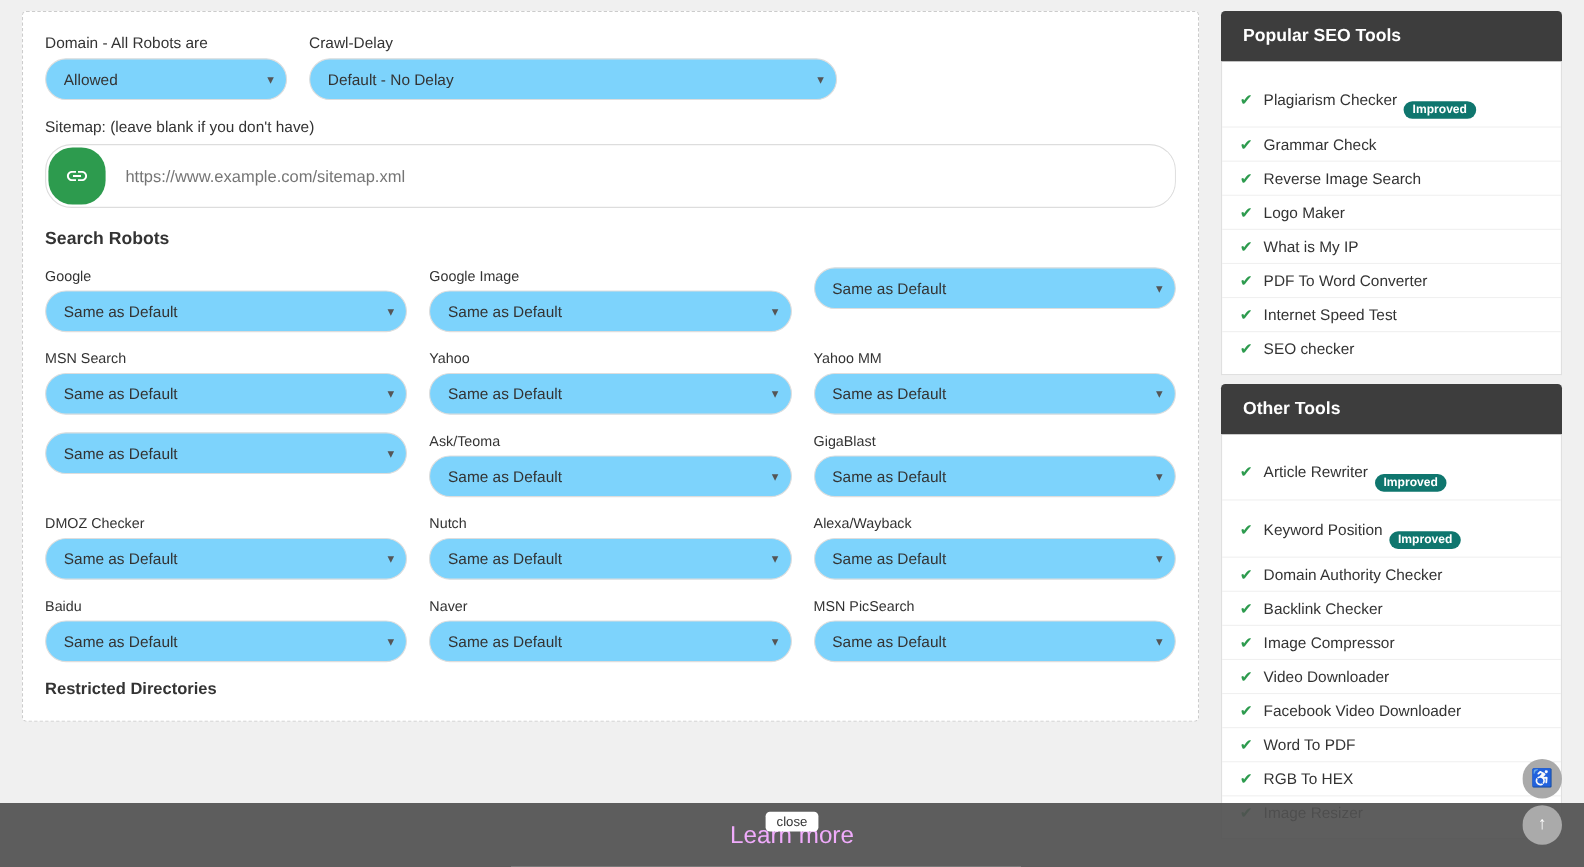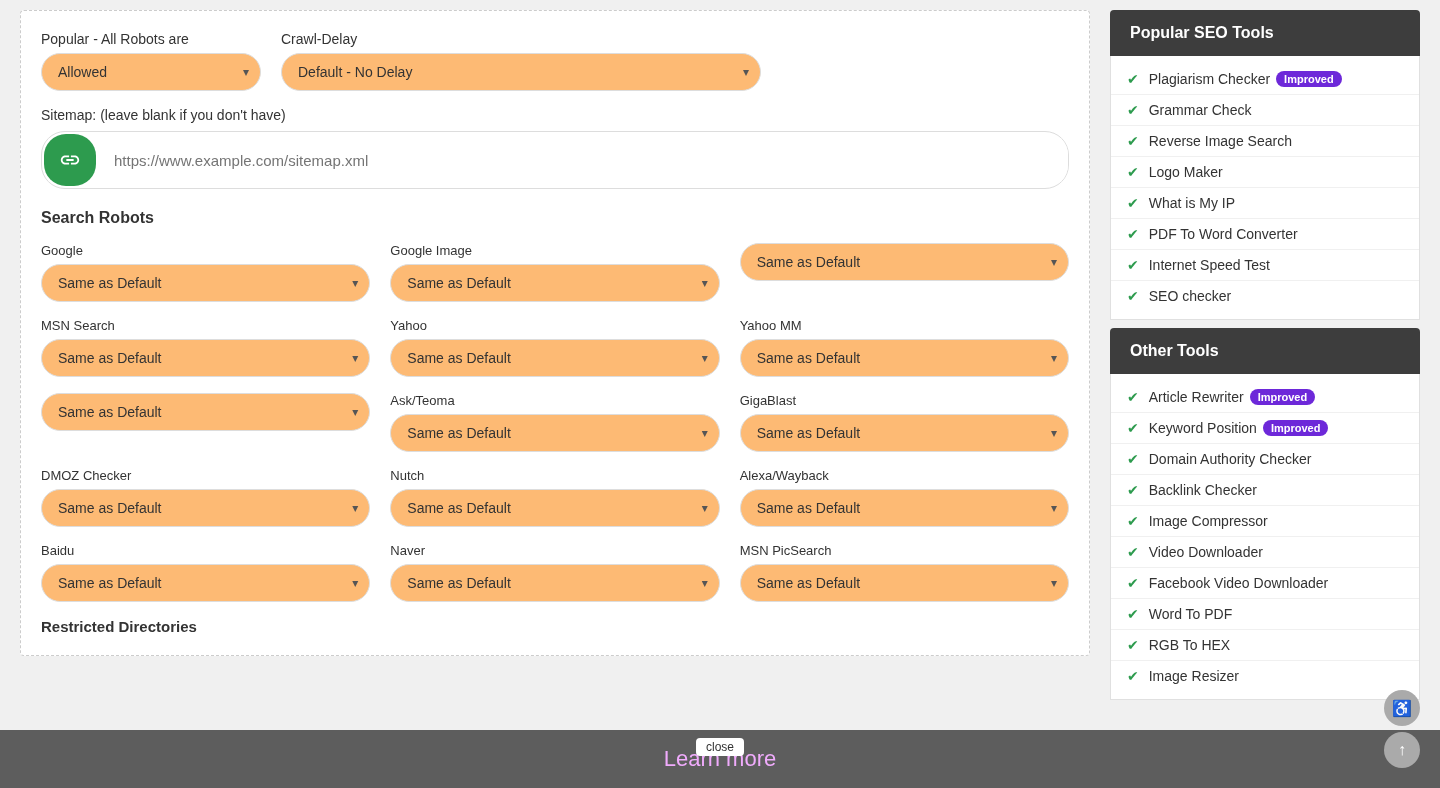--- a/index.html
+++ b/index.html
@@ -44,21 +44,21 @@
       display: inline-block;
     }
     .select-wrapper select {
       appearance: none;
       -webkit-appearance: none;
       border: 1px solid #ddd;
       border-radius: 20px;
       padding: 10px 36px 10px 16px;
       font-size: 14px;
       color: #333;
-      background: #fdba74;
+      background: #7dd3fc;
       cursor: pointer;
       outline: none;
     }
     .select-wrapper .chevron {
       position: absolute;
       right: 12px;
       top: 50%;
       transform: translateY(-50%);
       pointer-events: none;
       color: #555;
@@ -192,21 +192,22 @@
     .badge {
       display: inline-block;
       padding: 2px 8px;
       border-radius: 10px;
       font-size: 11px;
       font-weight: bold;
       color: #fff;
       margin-left: 6px;
     }
     .badge-improved {
-      background: #6d28d9;
+      background: #0f766e;
+      margin-top: 21px;
     }
 
     
     .overlay {
       position: fixed;
       bottom: 0;
       left: 0;
       right: 0;
       background: rgba(80,80,80,0.92);
       display: flex;
@@ -260,21 +261,21 @@
   </style>
 </head>
 <body>
 
 <div class="page-wrapper">
 
   <div class="main-content">
 
     <div class="row-2col">
       <div class="field-group">
-        <label>Popular - All Robots are</label>
+        <label>Domain - All Robots are</label>
         <div class="select-wrapper default-select">
           <select>
             <option>Allowed</option>
           </select>
           <span class="chevron">▾</span>
         </div>
       </div>
       <div class="field-group">
         <label>Crawl-Delay</label>
         <div class="select-wrapper crawl-select">

